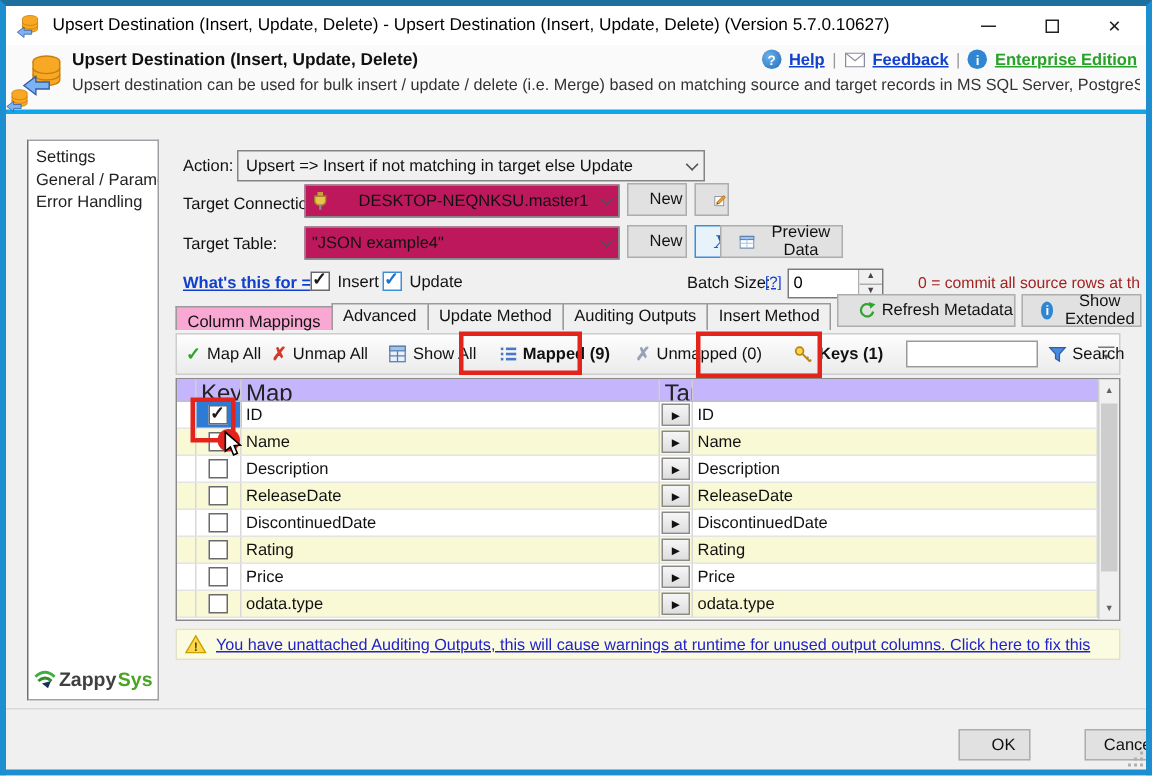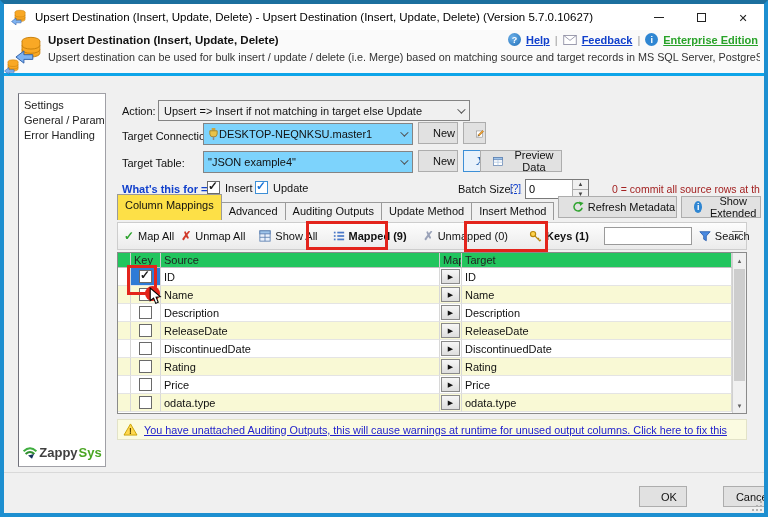--- a/index.html
+++ b/index.html
@@ -40,22 +40,22 @@
   .side-item{ font-size:11px; color:#222; line-height:15px; white-space:nowrap; overflow:hidden; }
   .logo{ margin-top:auto; margin-bottom:6px; display:flex; align-items:center; justify-content:center; gap:1px; }
   .logo svg{ width:16px; height:16px; }
   .logo-zappy{ font-size:13px; font-weight:bold; color:#404040; }
   .logo-sys{ font-size:13px; font-weight:bold; color:#49a522; }
 
   
   .lbl{ font-size:11px; color:#111; }
   .dropdown{ background:#f0f0f0; border:1px solid #848484; font-size:11px; color:#111; display:flex; align-items:center;
              padding:0 18px 0 5px; }
-  .combo{ background:#7dd3fc; border:1px solid #848484; font-size:11px; color:#111; display:flex; align-items:center;
-          gap:0; padding:0 18px 0 4px; }
+  .combo{ background:#be185d; border:1px solid #848484; font-size:11px; color:#111; display:flex; align-items:center;
+          gap:20px; padding:0 18px 0 4px; }
   .chev{ position:absolute; right:6px; top:7px; width:6px; height:6px; border-right:1.4px solid #505050;
          border-bottom:1.4px solid #505050; transform:rotate(45deg) translateY(-2px); }
   .btn{ background:#e1e1e1; border:1px solid #adadad; font-size:11px; color:#111; display:flex; align-items:center;
         justify-content:center; gap:4px;padding-left:12px; }
   .tool-sq{ width:23px; }
   .blue-border{ border:1px solid #3d8fd6; background:#e8f2fb; }
   .link{ font-size:11px; color:#1140cc; text-decoration:underline; font-weight:bold; }
   .checkbox{ width:13px; height:13px; background:#fff; border:1px solid #6a6a6a; position:relative; display:inline-block; }
   .checkbox.checked::after{ content:"✓"; position:absolute; left:0px; top:-3px; font-size:12px; font-weight:bold; color:#1c1c1c; }
   .checkbox.blue{ border-color:#3d8fd6; }
@@ -66,42 +66,42 @@
   .spin-arrows{ width:16px; display:flex; flex-direction:column; border-left:1px solid #adadad; }
   .spin-up,.spin-dn{ flex:1; background:#f0f0f0; display:flex; align-items:center; justify-content:center; font-size:6px; color:#444; }
   .spin-up::before{ content:"▲"; } .spin-dn::before{ content:"▼"; }
   .spin-up{ border-bottom:1px solid #adadad; }
   .red-note{ font-size:10.5px; color:#a32222; white-space:nowrap; width:148px; overflow:hidden; }
 
   
   .tabstrip{ left:113px; top:195px; display:flex; align-items:flex-end; height:21px; }
   .tab{ font-size:11px; color:#111; background:#f0f0f0; border:1px solid #9a9a9a; border-bottom:none;
         padding:2px 7px 2px 7px; height:18px; margin-right:-1px; }
-  .tab.active{ background:#fde047; height:26px; padding-top:4px; position:relative; z-index:2; font-weight:normal; }
+  .tab.active{ background:#f9a8d4; height:16px; padding-top:4px; position:relative; z-index:2; font-weight:normal; }
 
   
   .toolbar{ left:113px; top:218px; width:630px; height:28px; background:linear-gradient(#fdfdfd,#ebebeb);
             border:1px solid #cdcdcd; display:flex; align-items:center; gap:7px; padding:0 6px; font-size:11px; color:#111; }
   .titem{ display:flex; align-items:center; gap:4px; white-space:nowrap; }
   .tsep{ width:1px; height:16px; background:#c6c6c6; }
   .bold{ font-weight:bold; }
   .search-box{ width:88px; height:18px; border:1px solid #9a9a9a; background:#fff; font-size:11px; padding:0 3px;
                font-family:"Liberation Sans",sans-serif; outline:none; }
   .overflow-btn{ position:absolute; right:3px; top:8px; width:11px; height:12px; font-size:7px; color:#555;
                  display:flex; align-items:center; justify-content:center; border-top:1px solid #777; }
   .overflow-btn::before{ content:"▾"; }
   .gcheck{ color:#2fa42f; font-weight:bold; font-size:12px; }
   .rx{ color:#d03a2a; font-weight:bold; font-size:12px; }
   .grayx{ color:#9aa2b8; font-weight:bold; font-size:12px; }
 
   
   .grid{ left:113px; top:248px; width:630px; height:162px; background:#fff; border:1px solid #8a8a8a; display:flex; }
   .grid-cols{ width:614px; }
   .grid-row, .grid-head{ display:grid; grid-template-columns:13px 30px 279px 22px 270px; }
-  .grid-head{ height:15px; background:#22c55e; border-bottom:1px solid #c0c0c0; font-size:11px; color:#222; }
+  .grid-head{ height:15px; background:#c4b5fd; border-bottom:1px solid #c0c0c0; font-size:16px; color:#222; }
   .grid-head > div{ border-right:1px solid #d0d0d0; padding:1px 3px 0 3px; overflow:hidden; }
   .grid-row{ height:18px; background:#fff; font-size:11px; color:#111; }
   .grid-row.alt{ background:#f9f9d5; }
   .grid-row > div{ border-right:1px solid #d8d8d8; border-bottom:1px solid #e4e4e4; display:flex; align-items:center;
                    padding:0 3px; overflow:hidden; white-space:nowrap; }
   .cell-sel{ padding:0 !important; }
   .cell-key{ justify-content:center; padding:0 !important; }
   .cell-key .checkbox{ width:13px; height:13px; }
   .grid-row.sel .cell-key{ background:#2e7bd6; }
   .cell-map{ padding:1px !important; }
@@ -269,22 +269,22 @@
     <div class="spin-arrows">
       <div class="spin-up"></div>
       <div class="spin-dn"></div>
     </div>
   </div>
   <span class="abs red-note" style="left:608px; top:179px;">0 = commit all source rows at the e</span>
 
   <div class="abs tabstrip">
     <div class="tab active">Column Mappings</div>
     <div class="tab">Advanced</div>
+    <div class="tab">Update Method</div>
     <div class="tab">Auditing Outputs</div>
-    <div class="tab">Update Method</div>
     <div class="tab">Insert Method</div>
   </div>
   <button class="abs btn" style="left:554px; top:192px; width:119px; height:22px;">
     <svg width="12" height="12" viewBox="0 0 16 16">
       <path d="M13.5 9 a5.5 5.5 0 1 1 -2 -5.6" fill="none" stroke="#2fa42f" stroke-width="2"></path>
       <path d="M9.5 0.5 L15.5 2.5 L11 6.5 z" fill="#2fa42f"></path>
     </svg>
     <span>Refresh Metadata</span>
   </button>
   <button class="abs btn" style="left:677px; top:192px; width:80px; height:22px;">
@@ -341,21 +341,20 @@
     </span>
     <span class="tsep"></span>
     <span class="overflow-btn"></span>
   </div>
 
   <div class="abs grid">
     <div class="grid-cols">
       <div class="grid-head">
         <div></div>
         <div>Key</div>
-        <div>Source</div>
         <div>Map</div>
         <div>Target</div>
       </div>
       <div>
     <div class="grid-row sel">
       <div class="cell-sel"></div>
       <div class="cell-key">
               <span class="checkbox cb checked"></span>
             </div>
       <div class="cell-src">ID</div>

